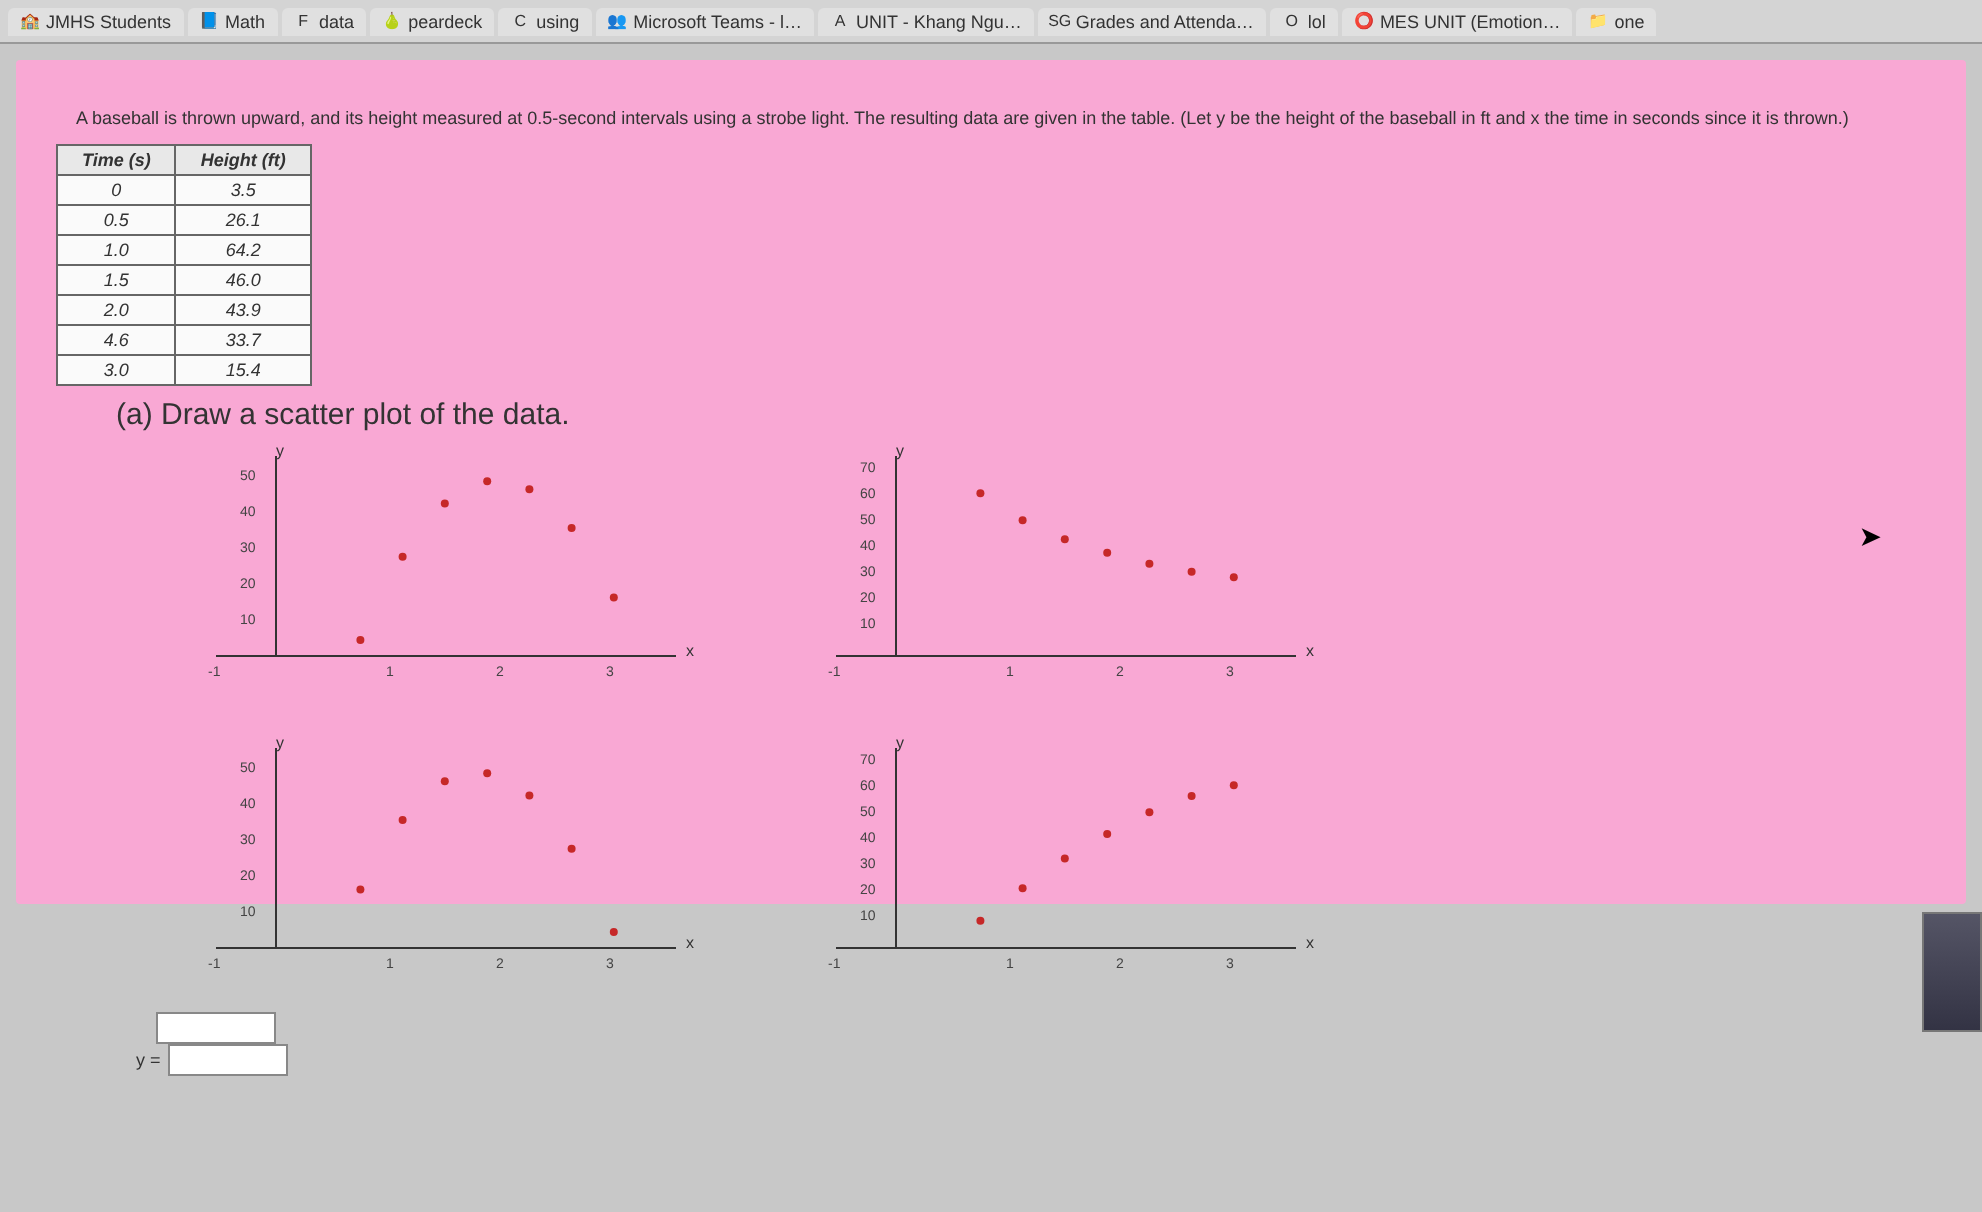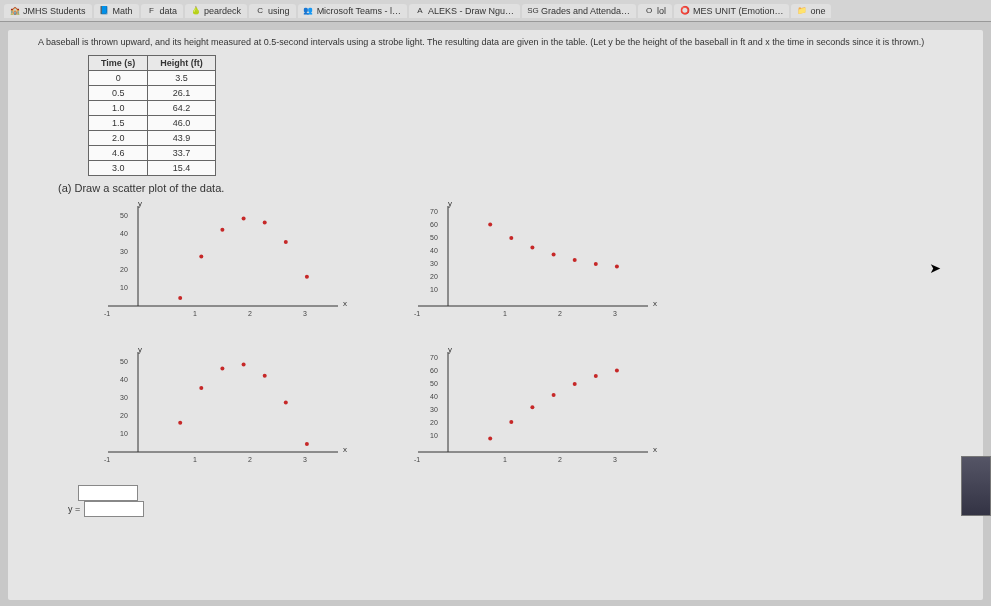--- a/index.html
+++ b/index.html
@@ -33,50 +33,50 @@
   }
   .tab-icon {
     width: 10px;
     height: 10px;
     display: inline-flex;
     align-items: center;
     justify-content: center;
     font-size: 8px;
   }
   .content-area {
-    background: #e5e5e5;
+    background: #f9a8d4;
     margin: 8px;
-    padding: 3px 20px;
-    height: 570px;
+    padding: 20px 20px;
+    height: 422px;
     position: relative;
     border-radius: 2px;
   }
   .problem-text {
     font-size: 9px;
     color: #333;
     margin: 4px 0 8px 10px;
   }
   table.data-table {
     border-collapse: collapse;
-    margin-left: 60px;
     font-size: 9px;
+    font-style: italic;
   }
   table.data-table th, table.data-table td {
     border: 1px solid #666;
     padding: 2px 12px;
     text-align: center;
     background: #fafafa;
     color: #333;
   }
   table.data-table th {
     background: #e8e8e8;
     font-weight: bold;
   }
   .part-label {
-    font-size: 11px;
+    font-size: 15px;
     color: #333;
     margin: 6px 0 2px 30px;
   }
   .charts-grid {
     display: grid;
     grid-template-columns: 280px 280px;
     grid-template-rows: 140px 140px;
     margin-left: 70px;
     gap: 6px 30px;
   }
@@ -144,21 +144,21 @@
   <div class="tab-item">
       <span class="tab-icon">C</span>
       <span>using</span>
     </div>
   <div class="tab-item">
       <span class="tab-icon">👥</span>
       <span>Microsoft Teams - l…</span>
     </div>
   <div class="tab-item">
       <span class="tab-icon">A</span>
-      <span>ALEKS - Draw Ngu…</span>
+      <span>UNIT - Khang Ngu…</span>
     </div>
   <div class="tab-item">
       <span class="tab-icon">SG</span>
       <span>Grades and Attenda…</span>
     </div>
   <div class="tab-item">
       <span class="tab-icon">O</span>
       <span>lol</span>
     </div>
   <div class="tab-item">

